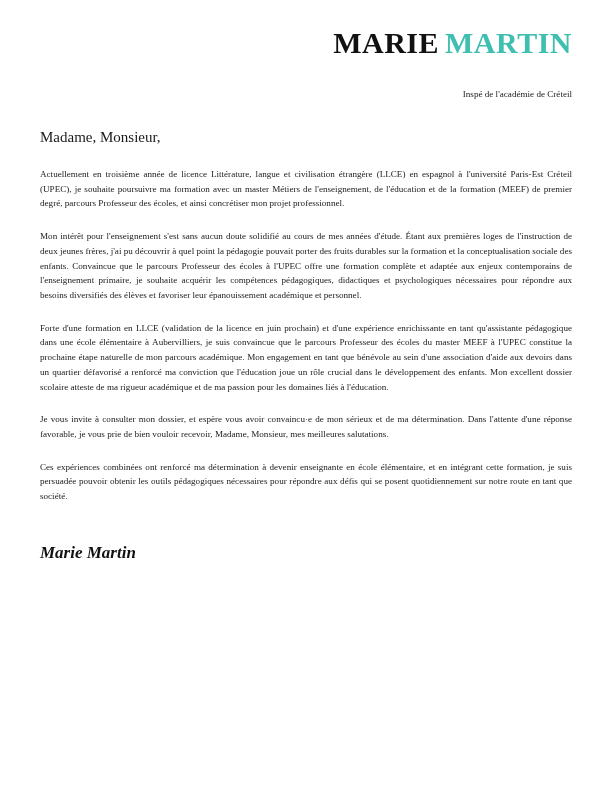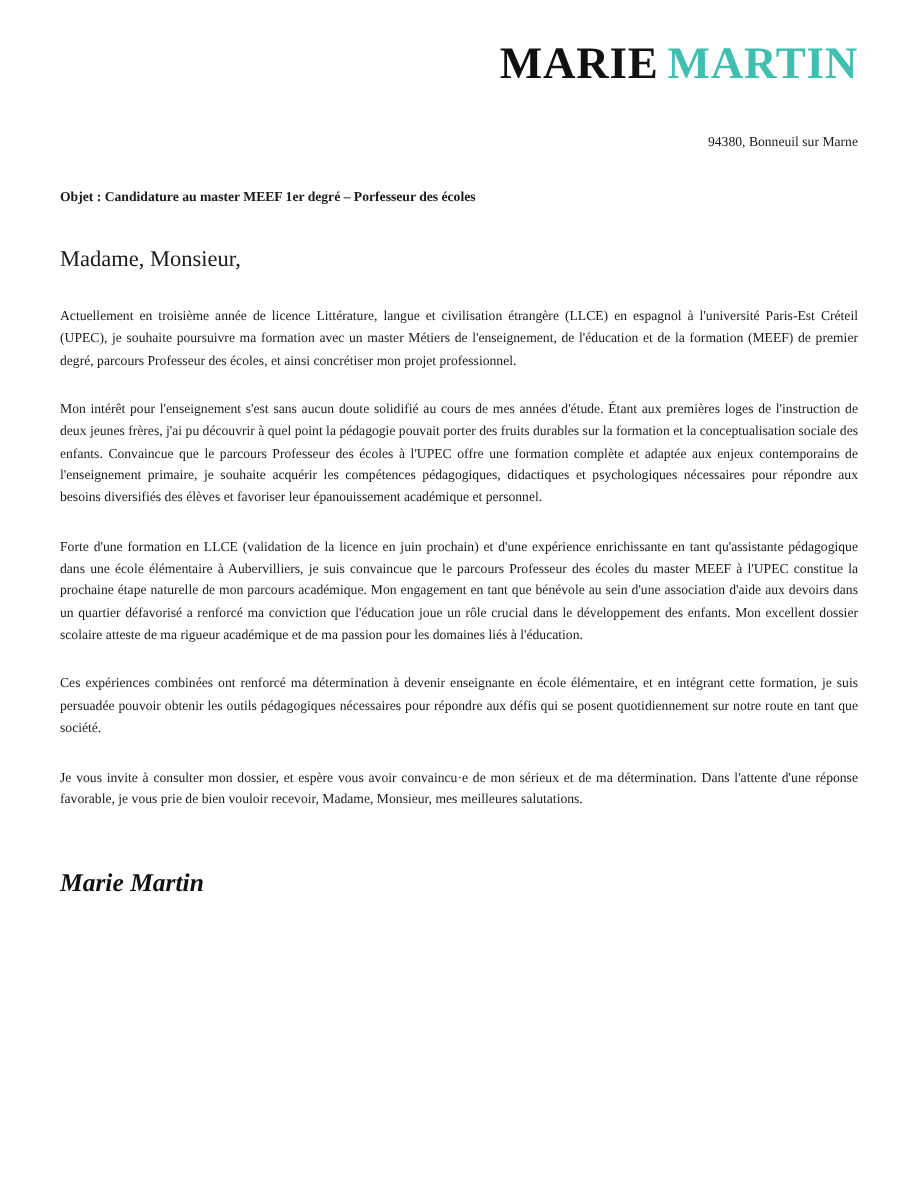--- a/index.html
+++ b/index.html
@@ -99,30 +99,29 @@
 <div class="page">
 
   <div class="header-name">
     <span class="name-first">MARIE</span><span class="name-last">MARTIN</span>
   </div>
 
 
   <div class="content">
 
     <div class="recipient">
-      <div>94380, Bonneuil sur Marne</div>
+      <div>Inspé de l'académie de Créteil</div>
     </div>
 
 
-    <div class="subject">Objet : Candidature au master MEEF 1er degré – Porfesseur des écoles</div>
 
     <div class="salutation">Madame, Monsieur,</div>
 
     <p class="para">Actuellement en troisième année de licence Littérature, langue et civilisation étrangère (LLCE) en espagnol à l'université Paris-Est Créteil (UPEC), je souhaite poursuivre ma formation avec un master Métiers de l'enseignement, de l'éducation et de la formation (MEEF) de premier degré, parcours Professeur des écoles, et ainsi concrétiser mon projet professionnel.</p>
     <p class="para">Mon intérêt pour l'enseignement s'est sans aucun doute solidifié au cours de mes années d'étude. Étant aux premières loges de l'instruction de deux jeunes frères, j'ai pu découvrir à quel point la pédagogie pouvait porter des fruits durables sur la formation et la conceptualisation sociale des enfants. Convaincue que le parcours Professeur des écoles à l'UPEC offre une formation complète et adaptée aux enjeux contemporains de l'enseignement primaire, je souhaite acquérir les compétences pédagogiques, didactiques et psychologiques nécessaires pour répondre aux besoins diversifiés des élèves et favoriser leur épanouissement académique et personnel.</p>
     <p class="para">Forte d'une formation en LLCE (validation de la licence en juin prochain) et d'une expérience enrichissante en tant qu'assistante pédagogique dans une école élémentaire à Aubervilliers, je suis convaincue que le parcours Professeur des écoles du master MEEF à l'UPEC constitue la prochaine étape naturelle de mon parcours académique. Mon engagement en tant que bénévole au sein d'une association d'aide aux devoirs dans un quartier défavorisé a renforcé ma conviction que l'éducation joue un rôle crucial dans le développement des enfants. Mon excellent dossier scolaire atteste de ma rigueur académique et de ma passion pour les domaines liés à l'éducation.</p>
+    <p class="para">Je vous invite à consulter mon dossier, et espère vous avoir convaincu·e de mon sérieux et de ma détermination. Dans l'attente d'une réponse favorable, je vous prie de bien vouloir recevoir, Madame, Monsieur, mes meilleures salutations.</p>
     <p class="para">Ces expériences combinées ont renforcé ma détermination à devenir enseignante en école élémentaire, et en intégrant cette formation, je suis persuadée pouvoir obtenir les outils pédagogiques nécessaires pour répondre aux défis qui se posent quotidiennement sur notre route en tant que société.</p>
-    <p class="para">Je vous invite à consulter mon dossier, et espère vous avoir convaincu·e de mon sérieux et de ma détermination. Dans l'attente d'une réponse favorable, je vous prie de bien vouloir recevoir, Madame, Monsieur, mes meilleures salutations.</p>
 
     <div class="signature">Marie Martin</div>
 
   </div>
 </div>
 
 </body></html>

